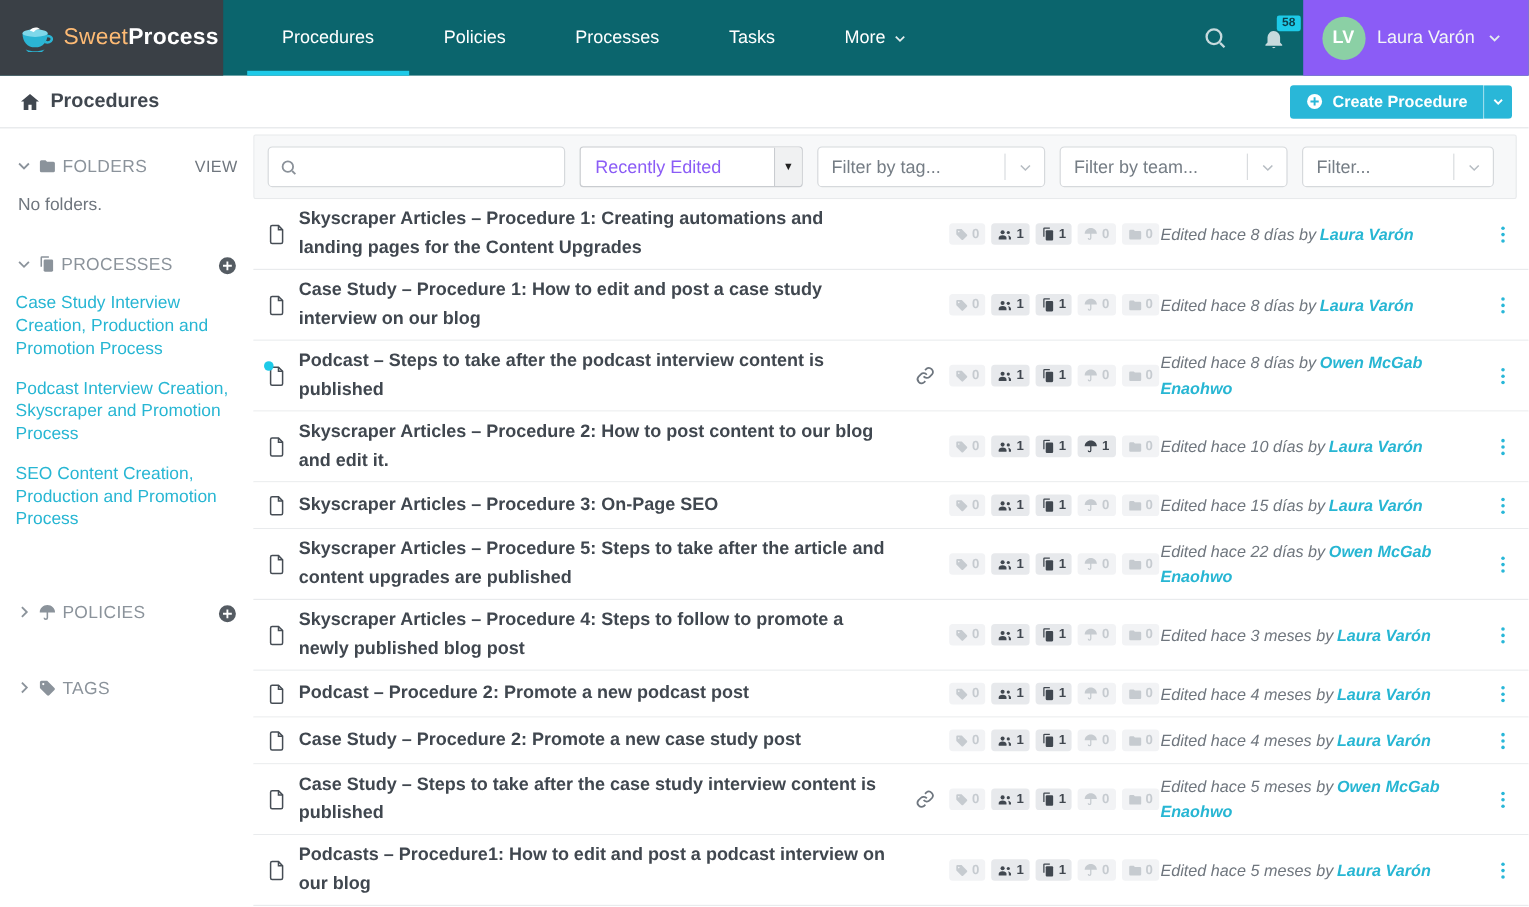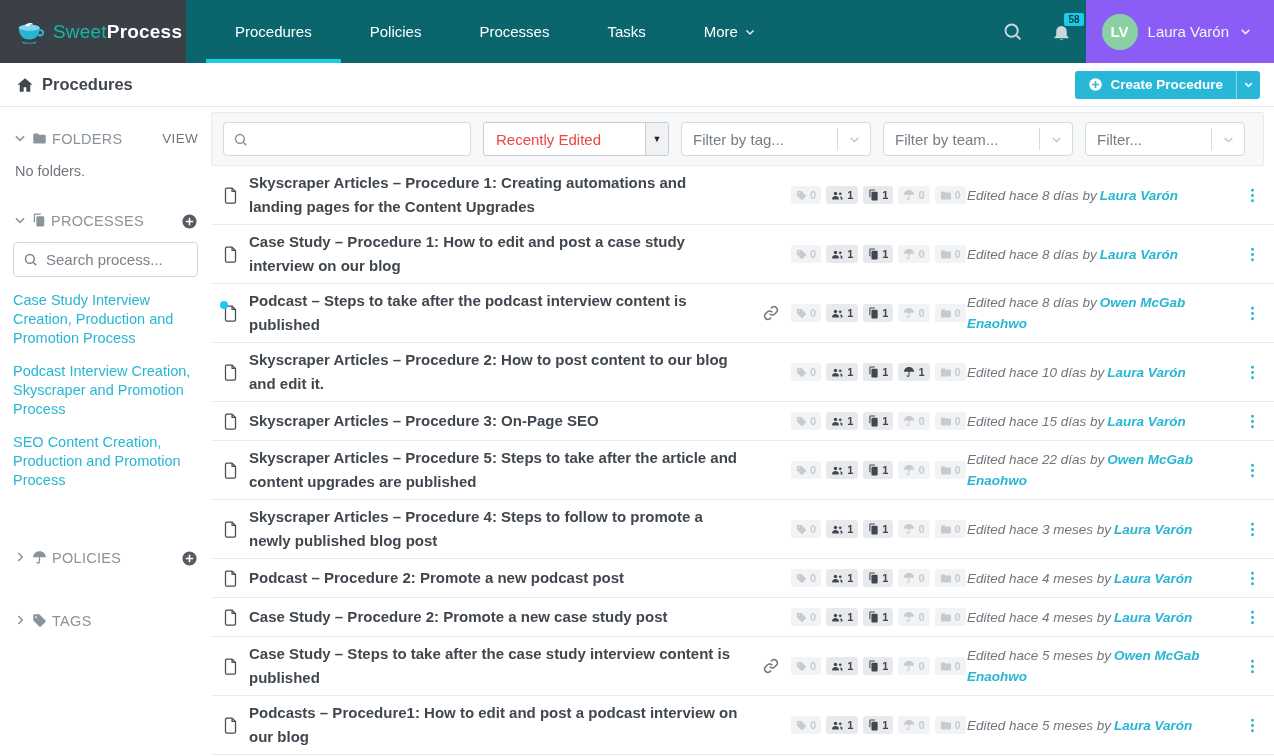--- a/index.html
+++ b/index.html
@@ -4,21 +4,21 @@
 <style>
   * { margin:0; padding:0; box-sizing:border-box; }
   html,body { width:1274px; height:756px; overflow:hidden; background:#fff;
     font-family:"Liberation Sans", sans-serif; }
 
   
   .topbar { height:63px; background:#0b656d; display:flex; align-items:stretch; }
   .logo-block { width:186px; background:#3a4046; display:flex; align-items:center; gap:7px;
     padding-left:16px; flex-shrink:0; cursor:pointer; }
   .logo-text { font-size:19px; letter-spacing:.2px; white-space:nowrap; }
-  .lt-light { color:#14b8a6; }
+  .lt-light { color:#fdba74; }
   .lt-bold { color:#fff; font-weight:bold; }
   .nav { display:flex; align-items:stretch; margin-left:20px; }
   .nav-item { display:flex; align-items:center; gap:6px; padding:0 29px; color:#fff;
     font-size:15px; cursor:pointer; border-bottom:4px solid transparent; border-top:4px solid transparent; }
   .nav-item.active { border-bottom-color:#1dcae8; }
   .top-right { margin-left:auto; display:flex; align-items:stretch; }
   .top-icon { display:flex; align-items:center; padding:0 14px; color:#c7dadd; cursor:pointer; position:relative;text-align:right; }
   .bell-badge { position:absolute; top:13px; right:2px; background:#1dcae8; color:#0d3f4a;
     font-size:10px; font-weight:bold; padding:1px 4px; border-radius:2px; line-height:11px; }
   .user-block { background:#8b5cf6; display:flex; align-items:center; gap:10px; padding:0 22px 0 16px; cursor:pointer; }
@@ -58,21 +58,21 @@
   .side-gap { height:22px; }
 
   
   .filter-panel { margin:5px 10px 0 0; background:#f7f8f9; border:1px solid #e8eaec; border-radius:2px;
     display:flex; align-items:center; gap:12px; padding:9px 11px; }
   .f-search { background:#fff; border:1px solid #d6d9dc; border-radius:4px; height:34px; width:248px;
     display:flex; align-items:center; gap:7px; padding:0 9px; color:#8a9199; }
   .f-search input { border:none; outline:none; flex:1; font-size:14px; font-family:"Liberation Sans",sans-serif; }
   .f-select-native { background:#fff; border:1px solid #c9ccd0; border-radius:3px; height:34px; width:186px;
     display:flex; align-items:center; cursor:pointer; }
-  .f-select-native .val { flex:1; font-size:15px; color:#ef4444; padding-left:12px; }
+  .f-select-native .val { flex:1; font-size:15px; color:#8b5cf6; padding-left:12px; }
   .nat-caret { width:23px; height:32px; background:#f0f1f2; border-left:1px solid #c9ccd0;
     display:flex; align-items:center; justify-content:center; font-size:9px; color:#222; border-radius:0 3px 3px 0; }
   .f-select2 { background:#fff; border:1px solid #d6d9dc; border-radius:4px; height:34px;
     display:flex; align-items:center; cursor:pointer; }
   .f-select2 .ph { flex:1; font-size:15px; color:#757d85; padding-left:11px; white-space:nowrap; overflow:hidden; }
   .s2-div { width:1px; height:22px; background:#d9dcdf; }
   .s2-caret { width:32px; display:flex; align-items:center; justify-content:center; color:#b6bcc2; }
   .w-tag,.w-team { width:190px; } .w-any { width:160px; }
 
   
@@ -207,29 +207,20 @@
             <path d="M19 5.5H9.5a2 2 0 0 0-2 2V21a2 2 0 0 0 2 2H19a2 2 0 0 0 2-2V7.5a2 2 0 0 0-2-2z"></path>
           </svg>
         </span>
       <span class="hd-label">PROCESSES</span>
       <span class="plus-btn">
           <svg width="17" height="17" viewBox="0 0 24 24" fill="currentColor">
             <path d="M12 2a10 10 0 1 0 0 20 10 10 0 0 0 0-20zm5.2 11.1h-4.1v4.1h-2.2v-4.1H6.8v-2.2h4.1V6.8h2.2v4.1h4.1z"></path>
           </svg>
         </span>
     </div>
-    <div class="side-search">
-      <span>
-          <svg width="15" height="15" viewBox="0 0 24 24" fill="none" stroke="#7a828a" stroke-width="2.4">
-            <circle cx="11" cy="11" r="7"></circle>
-            <path d="M21 21l-4.2-4.2"></path>
-          </svg>
-        </span>
-      <input placeholder="Search process..." style="">
-    </div>
     <div id="proc-links">
         <a class="proc-link">Case Study Interview Creation, Production and Promotion Process</a>
         <a class="proc-link">Podcast Interview Creation, Skyscraper and Promotion Process</a>
         <a class="proc-link">SEO Content Creation, Production and Promotion Process</a>
       </div>
 
     <div class="side-gap"></div>
     <div class="side-head">
       <span>
           <svg width="14" height="14" viewBox="0 0 24 24" fill="none" stroke="#8b939b" stroke-width="2.6">

